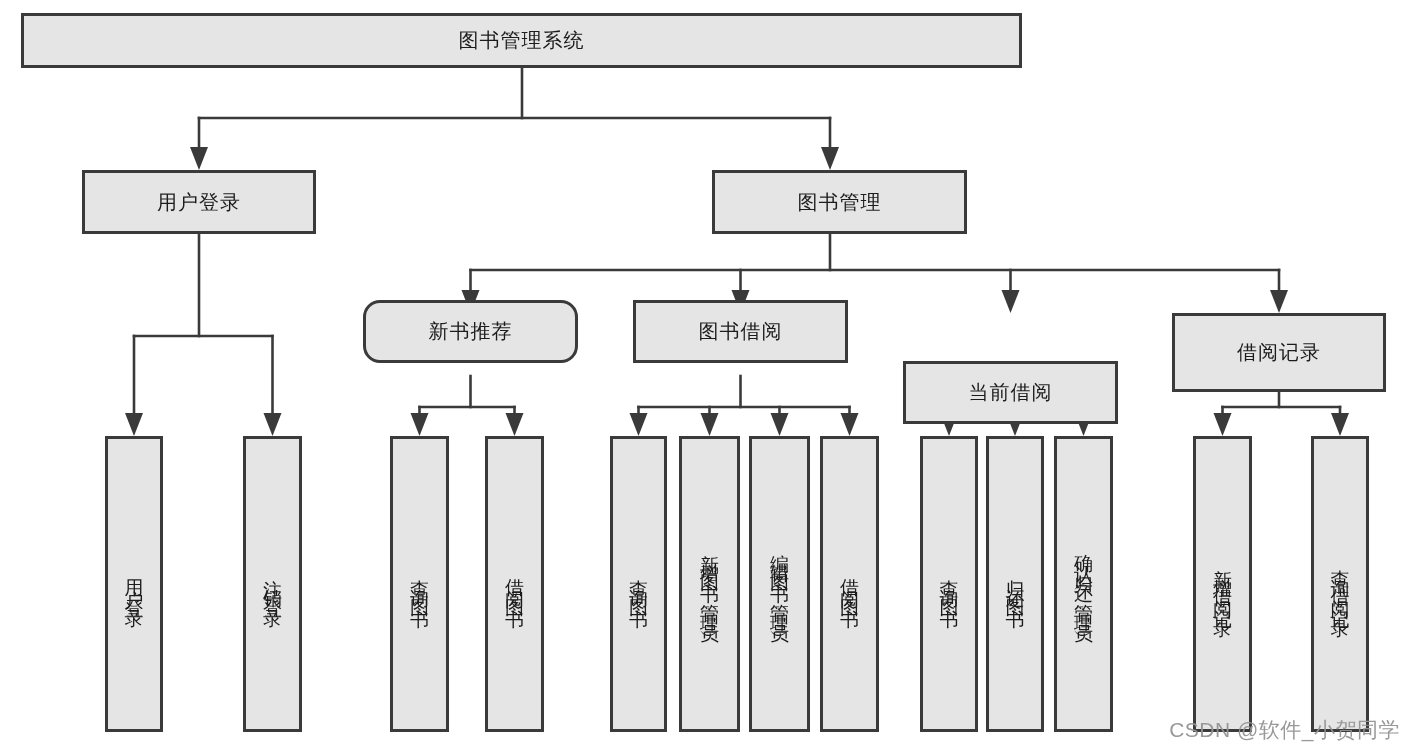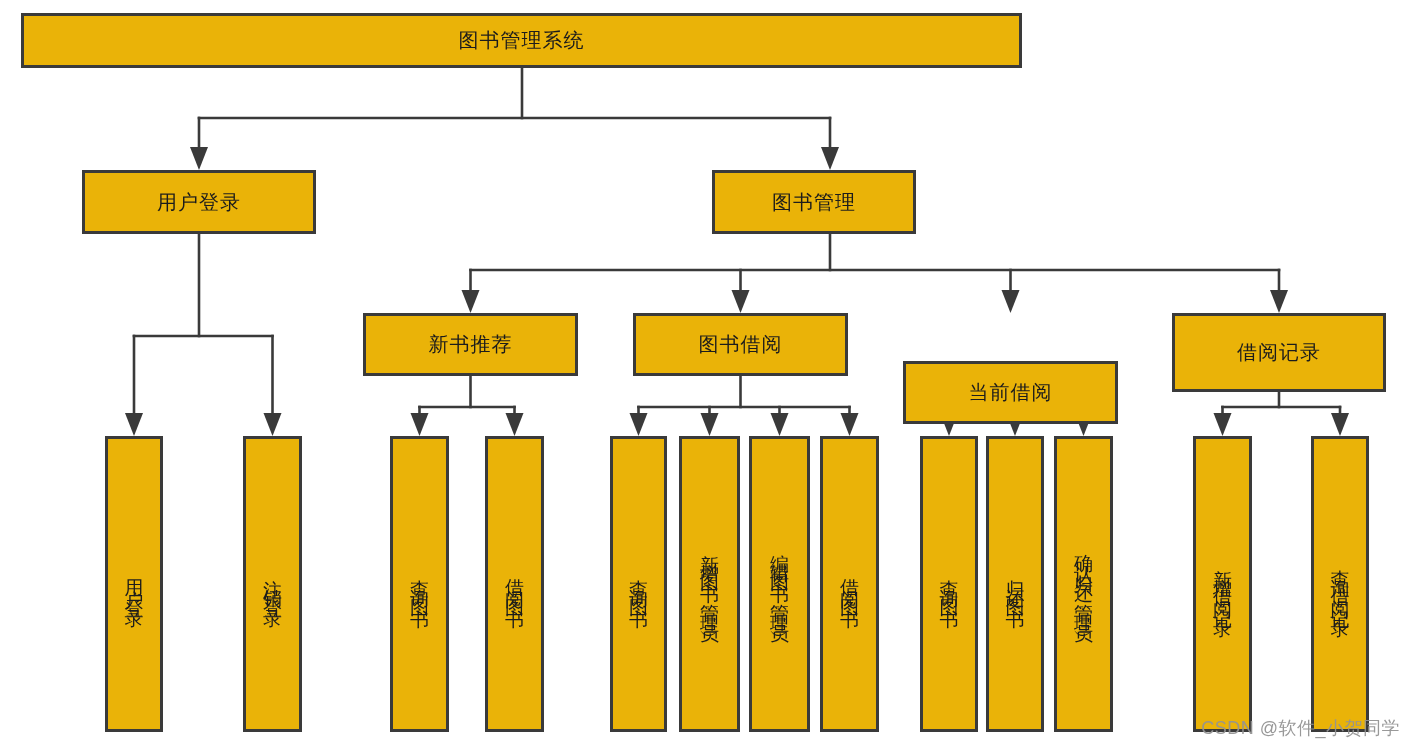--- a/index.html
+++ b/index.html
@@ -4,41 +4,41 @@
 <style>
   * { margin:0; padding:0; box-sizing:border-box; }
   html,body { background:#ffffff; }
   body {
     width:1405px; height:747px; position:relative; overflow:hidden;
     font-family:"Liberation Sans", sans-serif;
   }
   .stage { position:absolute; left:0; top:0; width:1405px; height:747px; }
   svg.wires { position:absolute; left:0; top:0; z-index:1; }
   .node {
-    position:absolute; background:#eab308; border:3px solid #3a3a3a;
+    position:absolute; background:#e5e5e5; border:3px solid #3a3a3a;
     display:flex; align-items:center; justify-content:center;
     color:#1c1c1c; z-index:2;
   }
   .node.h { font-size:20px; letter-spacing:1px; white-space:nowrap; }
   .node.v { font-size:19px; }
   .node.v .vtext {
     writing-mode:vertical-rl; text-orientation:mixed;
     letter-spacing:10px; line-height:1.05;
   }
   .watermark {
     position:absolute; z-index:5; right:5px; top:716px;
-    font-size:18px; color:rgba(148,148,148,0.95);
+    font-size:21px; color:rgba(148,148,148,0.95);
     letter-spacing:0.5px; white-space:nowrap;
   }
   
   #n-root          { left:21px;   top:13px;  width:1001px; height:55px; }
   #n-user-login    { left:82px;   top:170px; width:234px;  height:64px; }
-  #n-book-mgmt     { left:712px;  top:170px; width:204px;  height:64px; }
-  #n-new-book      { left:363px;  top:313px; width:215px;  height:63px; }
-  #n-book-borrow   { left:633px;  top:313px; width:215px;  height:63px; }
+  #n-book-mgmt     { left:712px;  top:170px; width:255px;  height:64px; }
+  #n-new-book      { left:363px;  top:300px; width:215px;  height:63px;border-radius:17px; }
+  #n-book-borrow   { left:633px;  top:300px; width:215px;  height:63px; }
   #n-cur-borrow    { left:903px;  top:313px; width:215px;  height:63px;margin-top:48px; }
   #n-records       { left:1172px; top:313px; width:214px;  height:79px; }
   .leaf            { top:436px; height:296px; }
   #l-user-login    { left:105px;  width:58px; }
   #l-logout        { left:243px;  width:59px; }
   #l-rec-query     { left:390px;  width:59px; }
   #l-rec-borrow    { left:485px;  width:59px; }
   #l-bor-query     { left:610px;  width:57px; }
   #l-bor-add       { left:679px;  width:61px; }
   #l-bor-edit      { left:749px;  width:61px; }

